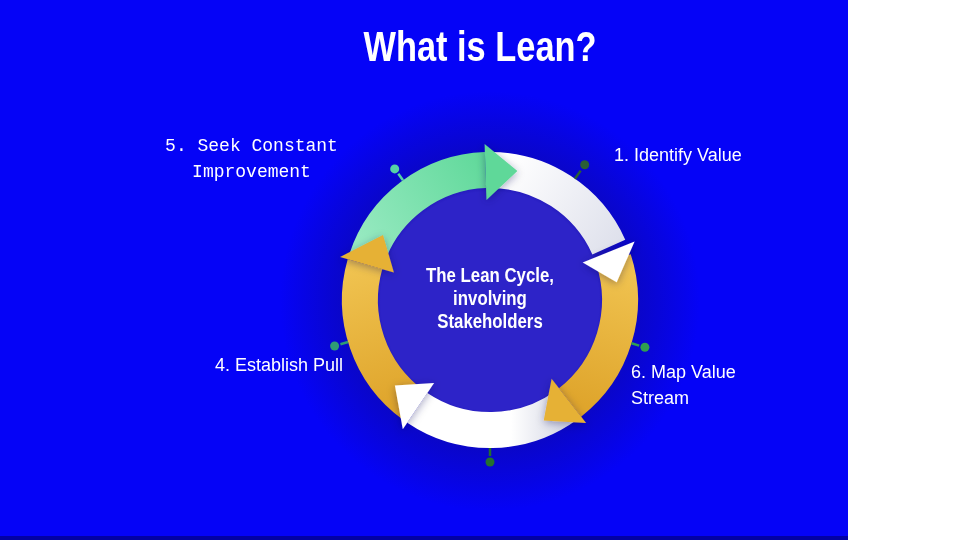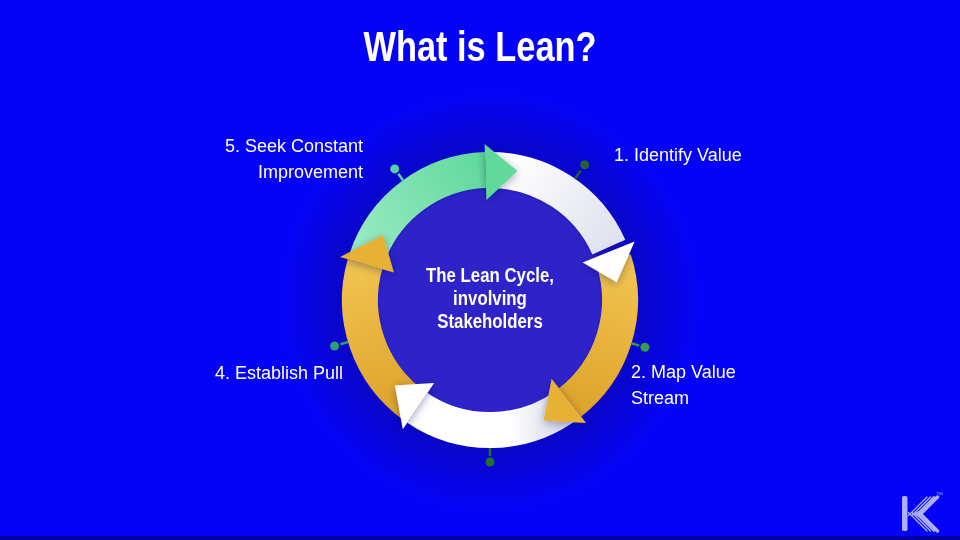--- a/index.html
+++ b/index.html
@@ -1,18 +1,18 @@
 <!DOCTYPE html>
 <html><head>
 <meta charset="utf-8">
 <style>
   html,body{margin:0;padding:0;}
   .slide{
     position:relative;
-    width:960px;height:540px;
+    width:848px;height:540px;
     background:#0503f7;
     overflow:hidden;
     font-family:"Liberation Sans",sans-serif;
   }
   .title{
     position:absolute;left:0;top:21px;width:960px;
     text-align:center;
     font-weight:bold;font-size:43px;line-height:50px;
     color:#ffffff;
     transform:scaleX(0.80);
@@ -21,22 +21,22 @@
   .diagram-svg{position:absolute;left:0;top:0;width:960px;height:540px;}
   .step-label{
     position:absolute;
     color:#ffffff;
     font-size:18px;line-height:26px;
     white-space:pre-line;
   }
   .label-1{left:614px;top:142px;}
   .label-2{left:631px;top:359px;}
   .label-3{left:431px;top:470px;}
-  .label-4{left:215px;top:360px;}
-  .label-5{left:140px;top:133px;width:223px;text-align:right;}
+  .label-4{left:215px;top:352px;}
+  .label-5{left:140px;top:133px;width:223px;text-align:center;font-family:Liberation Mono, monospace;}
   .center-label{
     position:absolute;left:398px;top:264px;width:184px;
     text-align:center;color:#ffffff;
     font-weight:bold;font-size:20px;line-height:23px;
     transform:scaleX(0.84);
     white-space:pre-line;
   }
   .logo{position:absolute;left:896px;top:488px;width:56px;height:48px;}
   .logo-tm{
     position:absolute;left:936px;top:491px;
@@ -112,21 +112,21 @@
     <circle cx="490" cy="462" r="4.5" fill="#24702f"></circle>
 
     <line x1="348.1" y1="342.0" x2="340.4" y2="344.3" stroke="#2f9c74" stroke-width="2.5"></line>
     <circle cx="334.6" cy="346.0" r="4.5" fill="#2f9c74"></circle>
 
     <line x1="403.0" y1="180.3" x2="398.3" y2="173.8" stroke="#55d2a5" stroke-width="2.5"></line>
     <circle cx="394.7" cy="168.9" r="4.5" fill="#55d2a5"></circle>
   </svg>
 
   <div class="step-label label-1">1. Identify Value</div>
-  <div class="step-label label-2">2. Map Value
+  <div class="step-label label-2">6. Map Value
 Stream</div>
   <div class="step-label label-4">4. Establish Pull</div>
   <div class="step-label label-5">5. Seek Constant
 Improvement</div>
 
   <div class="center-label">The Lean Cycle,
 involving
 Stakeholders</div>
 
   <svg class="logo" viewBox="896 488 56 48" xmlns="http://www.w3.org/2000/svg">

